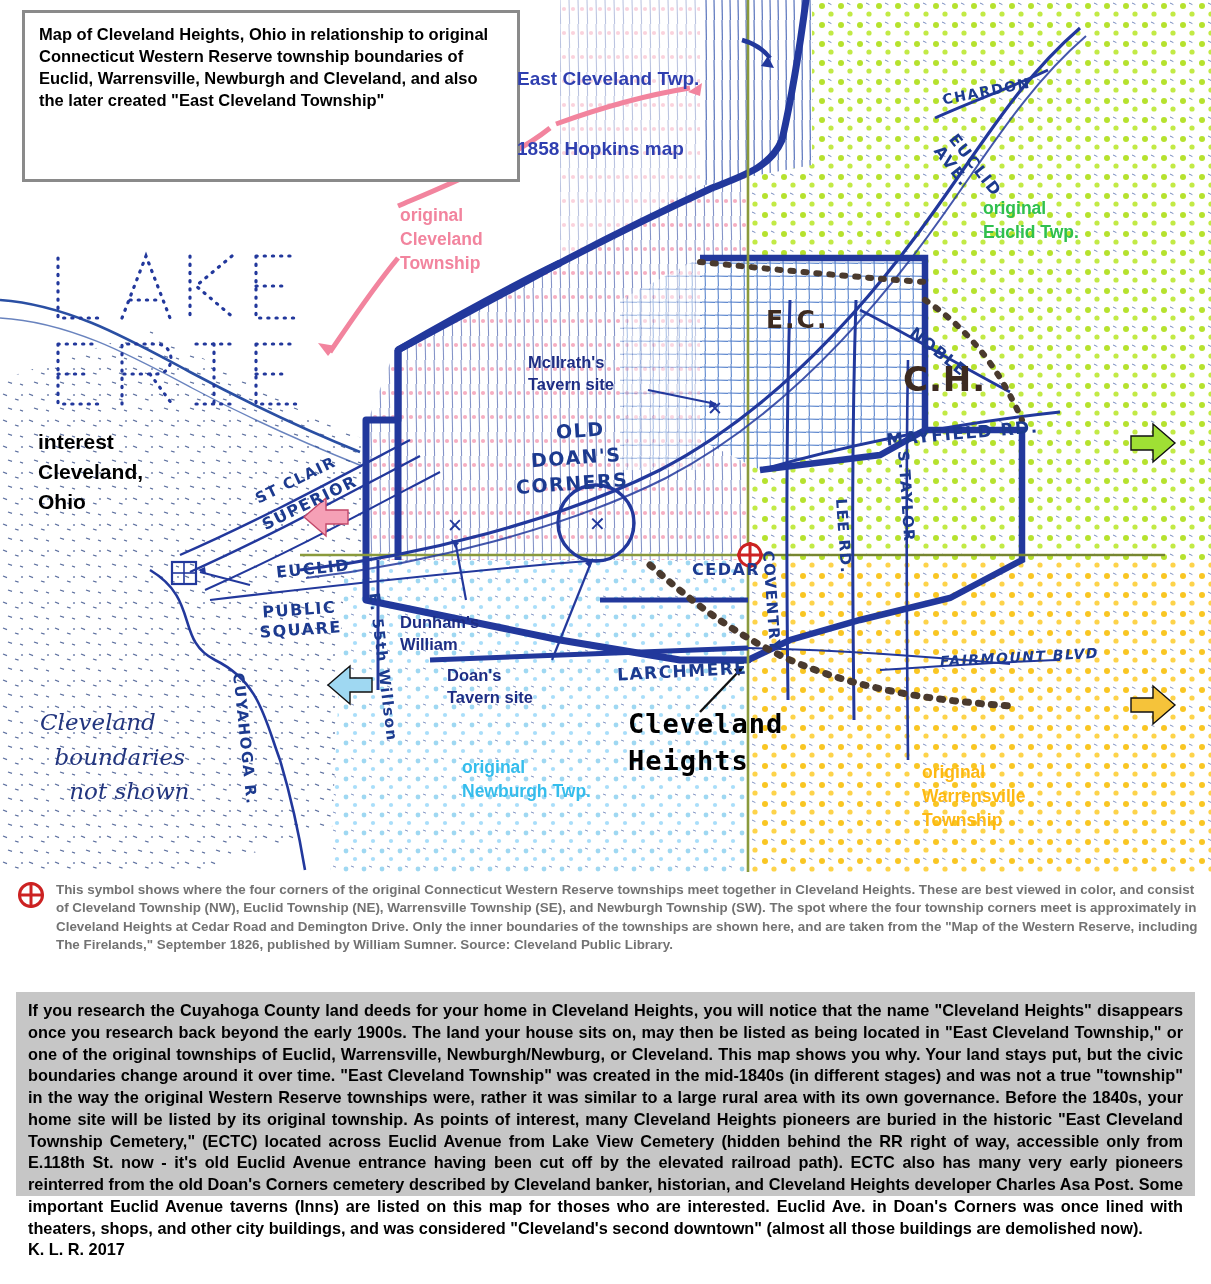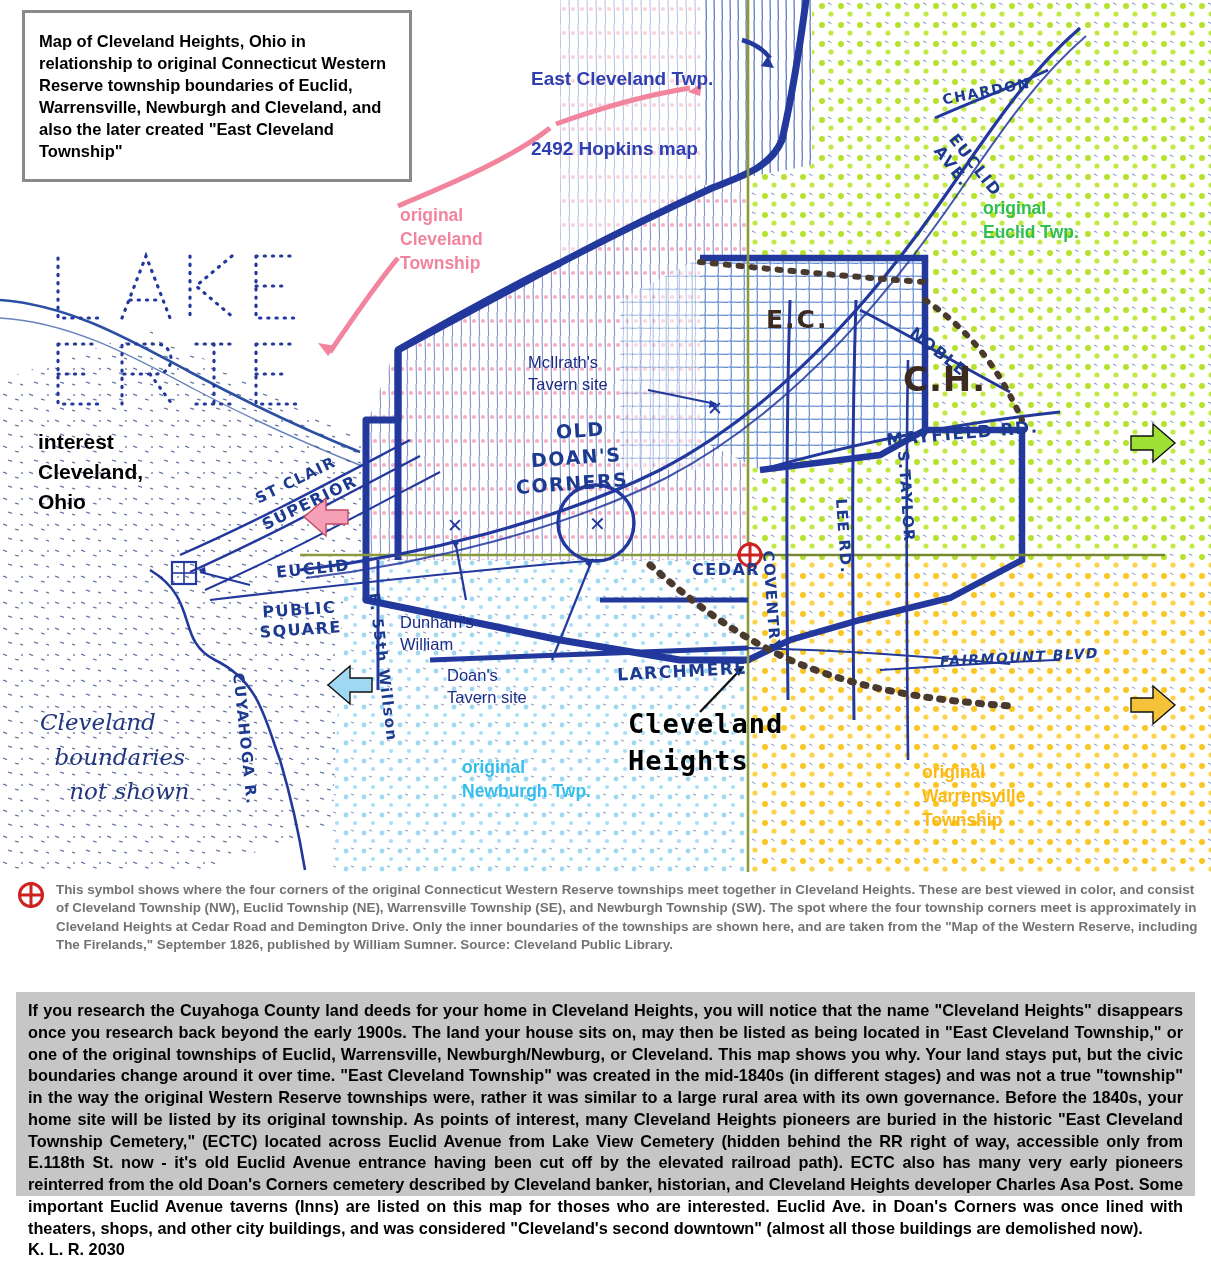--- a/index.html
+++ b/index.html
@@ -6,39 +6,39 @@
   body{width:1211px;height:1284px;position:relative;overflow:hidden;
        font-family:"Liberation Sans", sans-serif;}
 
   
   #map-area{position:absolute;left:0;top:0;width:1211px;height:872px;overflow:hidden;background:#fff;}
   #map-svg{position:absolute;left:0;top:0;}
 
   
   .lbl{position:absolute;white-space:pre;line-height:1.12;}
 
-  .title-box{position:absolute;left:22px;top:10px;width:390px;height:172px;
+  .title-box{position:absolute;left:22px;top:10px;width:498px;height:172px;
       border:3px solid #8a8a8a;background:#ffffff;box-sizing:border-box;
-      padding:18px 14px;}
+      padding:11px 14px;}
   .title-box p{margin:0;font-size:16.5px;font-weight:bold;color:#000;line-height:1.33;}
 
-  .ectwp{left:517px;top:22px;color:#2f3fb0;font-size:19px;font-weight:bold;margin-left:14px;}
+  .ectwp{left:517px;top:22px;color:#2f3fb0;font-size:19px;font-weight:bold;}
   .ectwp div{line-height:1.45;}
 
   .inset-note{position:absolute;left:648px;top:176px;width:150px;
       font-size:11.5px;color:#111;font-family:"DejaVu Sans",sans-serif;line-height:1.32;background:rgba(255,255,255,.72);}
 
   .pink-twp{left:400px;top:203px;color:#f2849e;font-size:17.5px;font-weight:bold;line-height:1.38;}
   .green-twp{left:983px;top:196px;color:#2fc04e;font-size:17.5px;font-weight:bold;line-height:1.38;}
   .yellow-twp{left:922px;top:760px;color:#fdb913;font-size:17.5px;font-weight:bold;line-height:1.38;}
   .cyan-twp{left:462px;top:755px;color:#35bdec;font-size:17.5px;font-weight:bold;line-height:1.38;}
 
   .downtown{left:38px;top:427px;color:#000;font-size:21px;font-weight:bold;line-height:1.42;}
 
-  .navy-hand{color:#1e2d84;font-weight:normal;}
+  .navy-hand{color:#1e2d84;font-weight:bold;}
   .mcilrath{left:528px;top:352px;font-size:16.5px;line-height:1.32;}
   .dunham{left:400px;top:612px;font-size:16.5px;line-height:1.32;}
   .doans-t{left:447px;top:665px;font-size:16.5px;line-height:1.32;}
 
   .ch-city{left:628px;top:705px;font-family:"DejaVu Sans Mono",monospace;
       font-size:27px;font-weight:bold;color:#000;letter-spacing:1px;line-height:1.38;}
 
   .script{font-family:"DejaVu Serif",serif;font-style:italic;color:#22357e;}
   .bnd-note{left:40px;top:705px;font-size:23px;line-height:1.5;}
 
@@ -240,21 +240,21 @@
       <path d="M256,344 L256,404 L296,404 M256,344 L296,344 M256,374 L288,374"></path>
     </g>
   </svg>
 
   <div class="title-box">
     <p>Map of Cleveland Heights, Ohio  in relationship to original Connecticut Western Reserve township boundaries of Euclid, Warrensville, Newburgh and Cleveland, and also the later created "East Cleveland Township"</p>
   </div>
 
   <div class="lbl ectwp">
     <div>East Cleveland Twp.</div>
-    <div>2492 Hopkins map</div>
+    <div>1858 Hopkins map</div>
   </div>
 
 
   <div class="lbl pink-twp">original
 Cleveland
 Township</div>
   <div class="lbl green-twp">original
 Euclid Twp.</div>
   <div class="lbl yellow-twp">original
 Warrensville
@@ -309,14 +309,14 @@
   <circle cx="15" cy="15" r="11.5" fill="#ffffff" stroke="#cc2222" stroke-width="3"></circle>
   <line x1="15" y1="2.5" x2="15" y2="27.5" stroke="#cc2222" stroke-width="3"></line>
   <line x1="2.5" y1="15" x2="27.5" y2="15" stroke="#cc2222" stroke-width="3"></line>
 </svg>
 <div id="caption">
   <div class="cap-text">This symbol shows where the four corners of the original Connecticut Western Reserve townships meet together in Cleveland Heights. These are best viewed in color,  and consist of Cleveland Township (NW), Euclid Township (NE), Warrensville Township (SE), and Newburgh Township (SW). The spot where the four township corners meet is approximately in Cleveland Heights at Cedar Road and Demington Drive. Only the inner boundaries of the townships are shown here, and are taken from the "Map of the Western Reserve, including The Firelands," September 1826, published by William Sumner. Source: Cleveland Public Library.</div>
 </div>
 
 <div id="gray-box">
   <p> If you research the Cuyahoga County land deeds for your home in Cleveland Heights, you will notice that the name "Cleveland Heights" disappears once you research back beyond the early 1900s. The land your house sits on, may then be listed as being located in "East Cleveland Township," or one of the original townships of Euclid, Warrensville, Newburgh/Newburg, or Cleveland. This map shows you why. Your land stays put, but the civic boundaries change around it over time. "East Cleveland Township" was created in the mid-1840s (in different stages) and was not a true "township" in the way the original Western Reserve townships were, rather it was similar to a large rural area with its own governance. Before the 1840s, your home site will be listed by its original township. As points of interest, many Cleveland Heights pioneers are buried in the historic "East Cleveland Township Cemetery," (ECTC) located across Euclid Avenue from Lake View Cemetery (hidden behind the RR right of way, accessible only from E.118th St. now - it's old Euclid Avenue entrance having been cut off by the elevated railroad path). ECTC also has many very early pioneers reinterred from the old Doan's Corners cemetery described by Cleveland banker, historian, and Cleveland Heights developer Charles Asa Post. Some important Euclid Avenue taverns (Inns) are listed on this map for thoses who are interested.  Euclid Ave. in Doan's Corners was once lined with theaters, shops, and other city buildings, and was considered "Cleveland's second downtown" (almost all those buildings are demolished now).</p>
-  <p class="sig">K. L. R. 2030</p>
+  <p class="sig">K. L. R. 2017</p>
 </div>
 
 </body></html>

